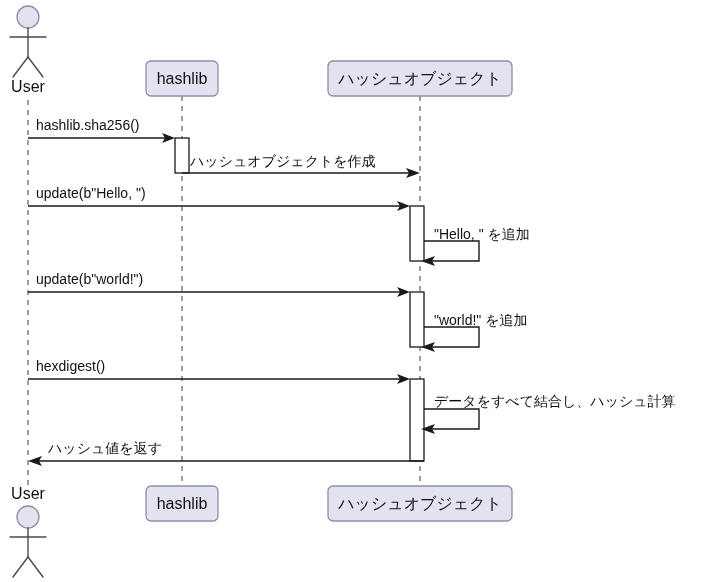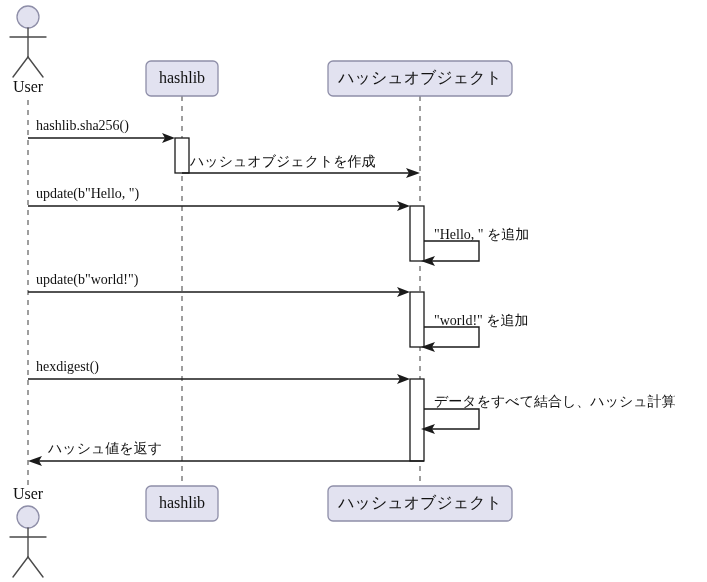--- a/index.html
+++ b/index.html
@@ -10,21 +10,20 @@
   body {
     width: 707px;
     height: 582px;
     font-family: "Liberation Sans", "DejaVu Sans", sans-serif;
     overflow: hidden;
   }
   #diagram-root {
     position: relative;
     width: 707px;
     height: 582px;
-    font-family: Liberation Serif, serif;
   }
   svg#seq-svg {
     display: block;
     width: 707px;
     height: 582px;
   }
   .lifeline {
     stroke: #6b6b6b;
     stroke-width: 1.3;
     stroke-dasharray: 5 5;

